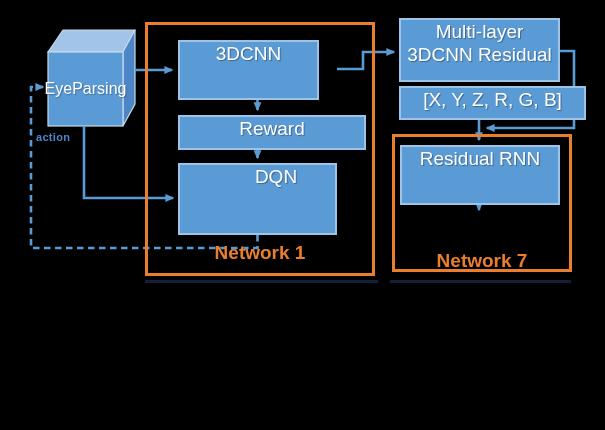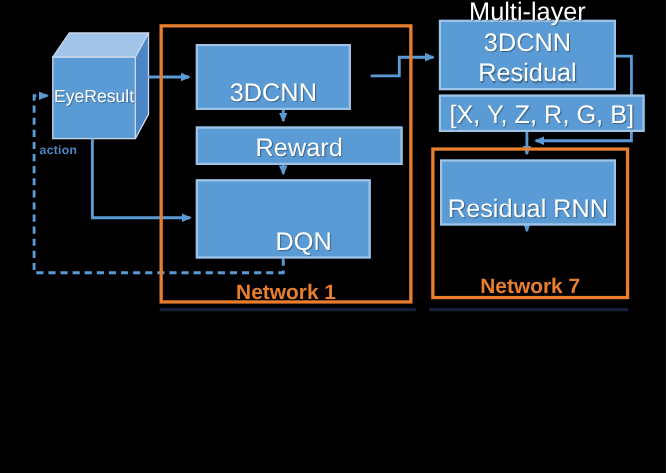--- a/index.html
+++ b/index.html
@@ -31,23 +31,23 @@
   .cube-front{fill:var(--node-fill);stroke:var(--cube-edge);stroke-width:1.2;}
   .cube-top{fill:var(--cube-top);stroke:var(--cube-edge);stroke-width:1.2;}
   .cube-right{fill:var(--cube-right);stroke:var(--cube-edge);stroke-width:1.2;}
   .shadowbar{fill:var(--shadow-bar);}
   .node{
     position:absolute;
     background:var(--node-fill);
     border:2px solid var(--node-border);
     color:var(--node-text);
     display:flex;flex-direction:column;
-    align-items:center;justify-content:flex-end;
+    align-items:center;justify-content:flex-start;
     text-align:center;
-    font-size:23px;line-height:1.22;
+    font-size:19px;line-height:1.22;
     text-shadow:1px 1px 1px rgba(0,0,0,0.35);
   }
   .group-rect{
     position:absolute;
     border:3px solid var(--group-orange);
     background:transparent;
   }
   .group-label{
     position:absolute;
     color:var(--group-orange);
@@ -69,21 +69,21 @@
   
   .n-3dcnn   {left:178px;top:40px; width:141px;height:60px;}
   .n-reward  {left:178px;top:115px;width:188px;height:35px;}
   .n-dqn     {left:178px;top:163px;width:159px;height:72px;padding-left:37px;}
   .n-features{left:399px;top:18px; width:161px;height:64px;}
   .n-coords  {left:399px;top:86px; width:187px;height:34px;}
   .n-rnn     {left:400px;top:145px;width:160px;height:60px;}
   .n-parsing {left:400px;top:215px;width:160px;height:36px;}
   .g-net1{left:145px;top:22px;width:230px;height:254px;}
   .g-net2{left:392px;top:134px;width:180px;height:138px;}
-  .l-net1{left:145px;top:256px;width:230px;}
+  .l-net1{left:145px;top:242px;width:230px;}
   .l-net2{left:392px;top:250px;width:180px;}
 </style>
 </head>
 <body>
 
 <div id="screen">
 
   <svg id="wires" viewBox="0 0 605 430" xmlns="http://www.w3.org/2000/svg">
     <defs>
       <marker id="ah" viewBox="0 0 10 10" refX="8.5" refY="5" markerWidth="9" markerHeight="9" markerUnits="userSpaceOnUse" orient="auto">
@@ -130,21 +130,21 @@
   </div>
   <div class="node n-coords">
     <span>[X, Y, Z, R, G, B]</span>
   </div>
   <div class="node n-rnn">
     <span>Residual RNN</span>
   </div>
 
   <div class="cube-label">
     <span>Eye</span>
-    <span>Result</span>
+    <span>Parsing</span>
   </div>
 
   <div class="group-label l-net1">Network 1</div>
   <div class="group-label l-net2">Network 7</div>
 
   <div class="action-label">action</div>
 
 </div>
 
 </body></html>

